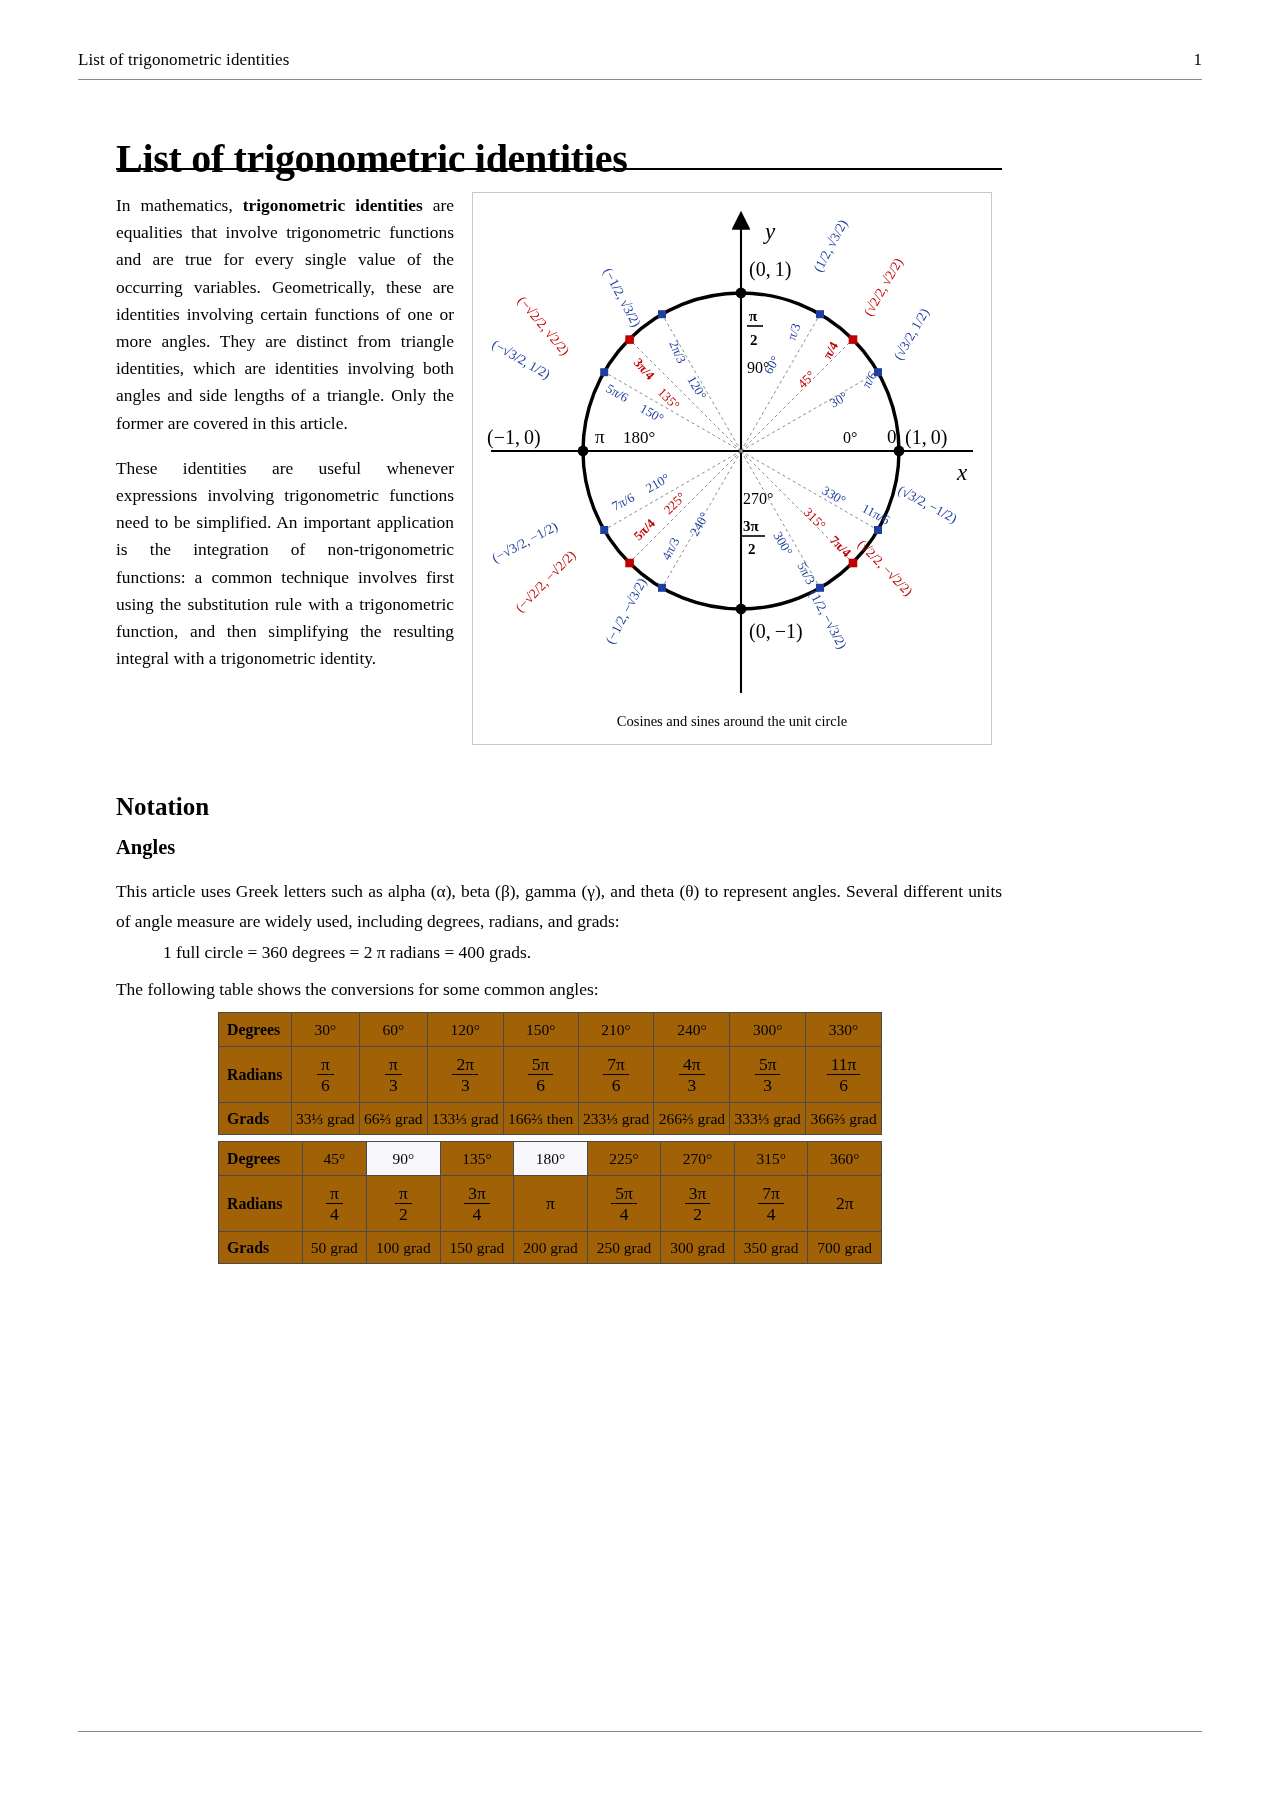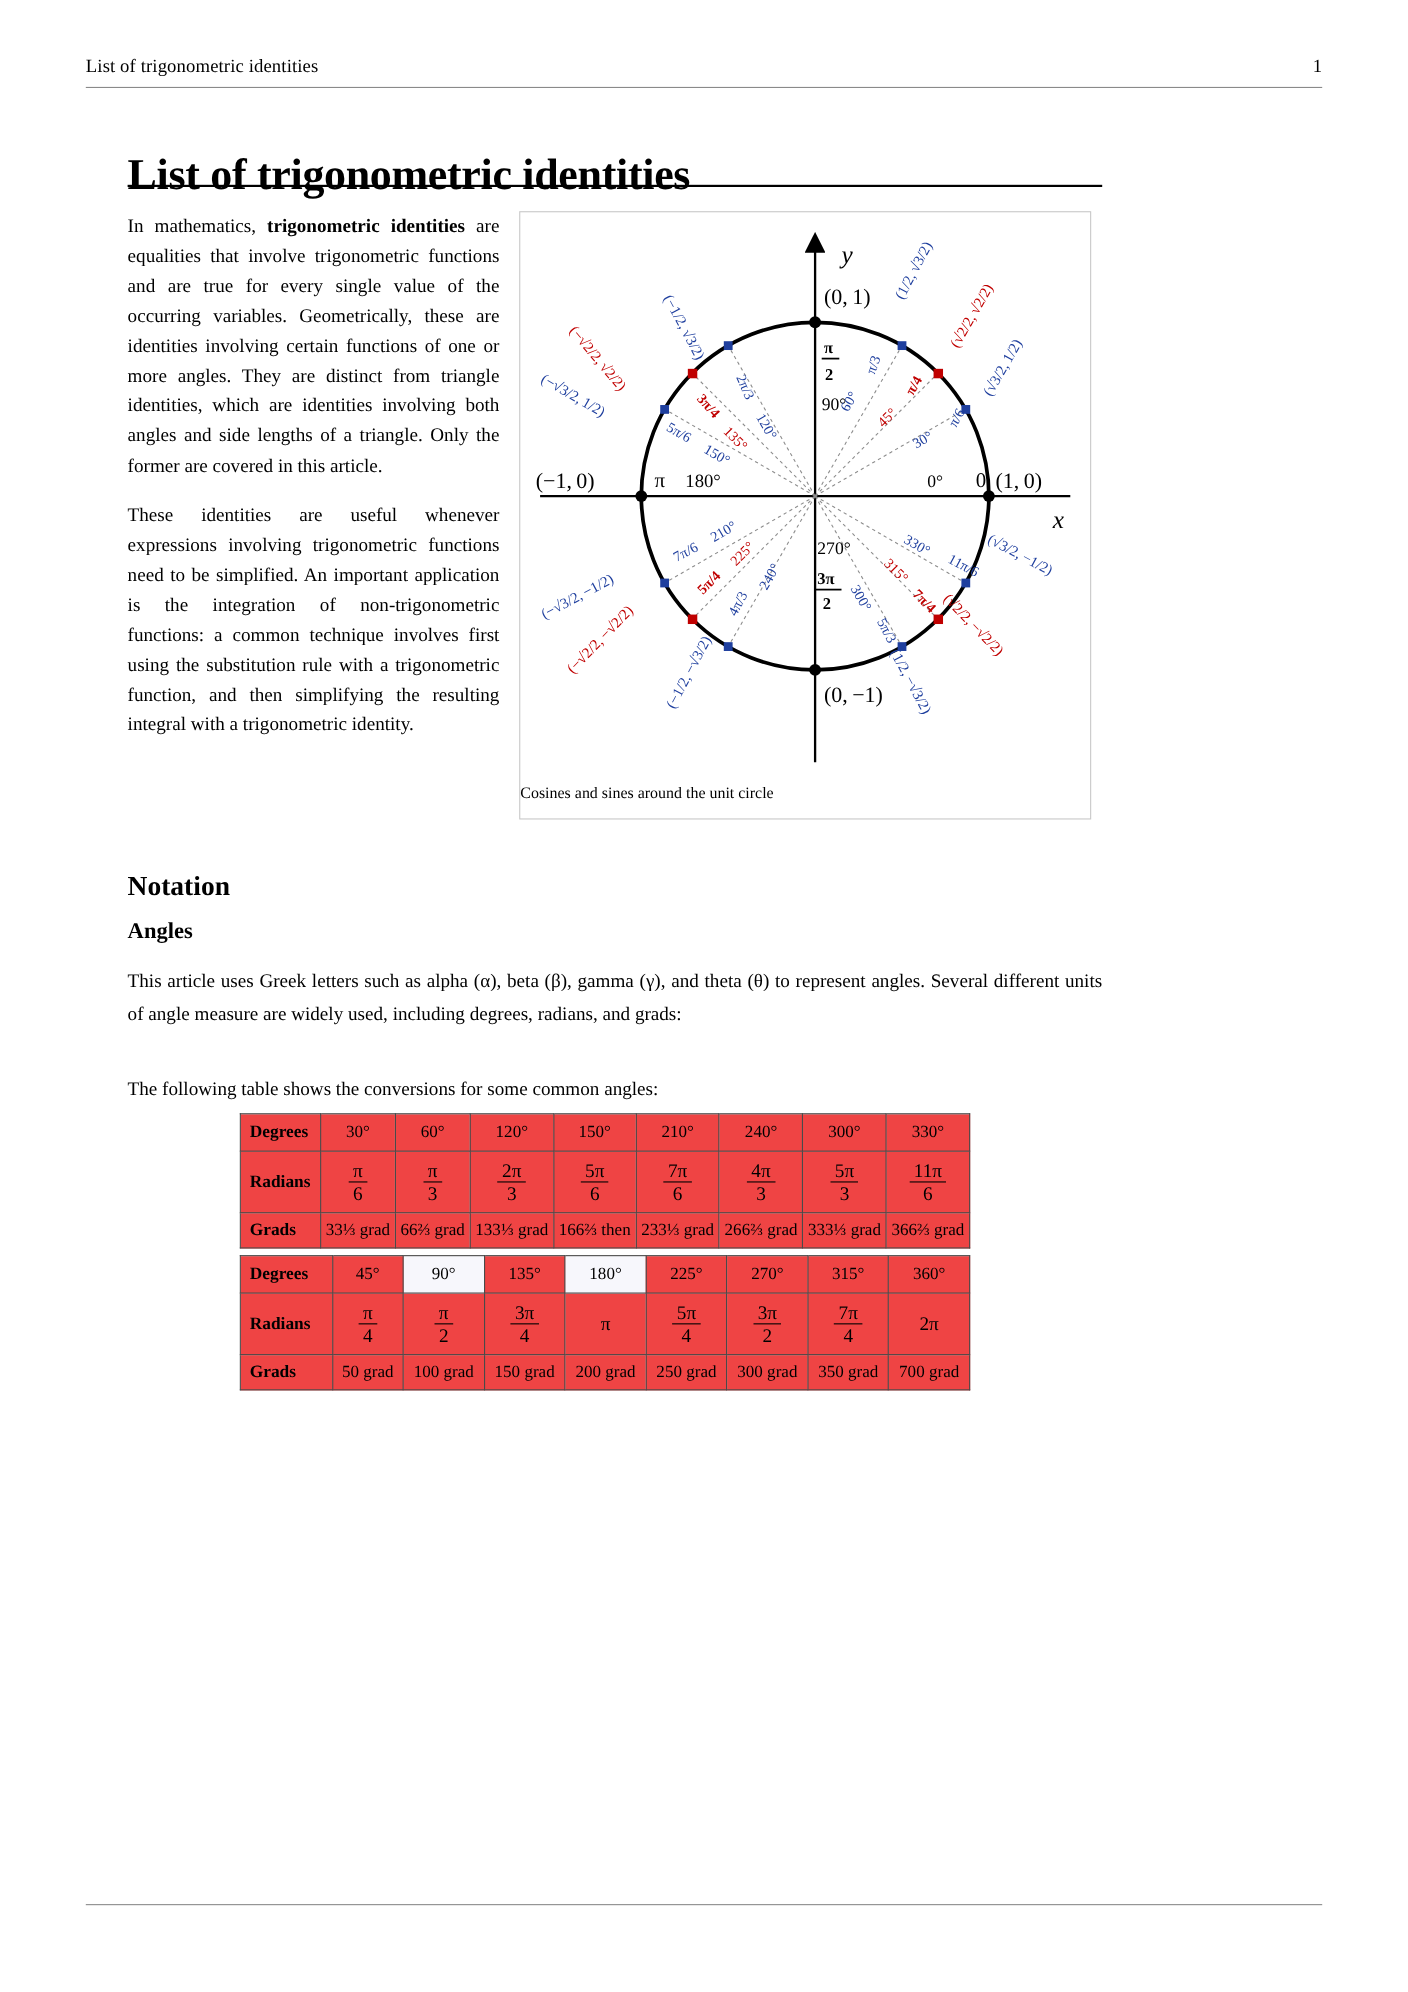--- a/index.html
+++ b/index.html
@@ -44,21 +44,21 @@
   .intro-col p:last-child { margin-bottom:0; }
 
   
   .figure {
     position:absolute; left:472px; top:192px; width:520px; height:553px;
     border:1px solid #c8c8c8; background:#fff;
   }
   .figure svg { display:block; }
   .fig-caption {
     position:absolute; left:0; bottom:14px; width:100%;
-    font-size:14.5px; color:#000;
+    text-align:center; font-size:14.5px; color:#000;
   }
 
   
   .h2 {
     position:absolute; left:116px; font-size:25px; font-weight:bold;
   }
   .h3 {
     position:absolute; left:116px; font-size:20.5px; font-weight:bold;
   }
 
@@ -76,21 +76,21 @@
   .tbl {
     position:absolute;
     border-collapse:collapse;
     font-size:15.5px;
   }
   .tbl td {
     border:1px solid #4a4a4a;
     text-align:center;
     vertical-align:middle;
     padding:3px 4px;
-    background:#ef4444;
+    background:#a16207;
   }
   .tbl td.rowhead {
     font-weight:bold; font-size:15.8px; padding-left:8px; padding-right:8px;
     text-align:left; white-space:nowrap;
   }
   .tbl td.tint { background:#f7f7fc; }
   .tbl tr.r-deg td { height:34px; }
   .tbl tr.r-rad td { height:56px; }
   .tbl tr.r-grad td { height:32px; }
 
@@ -328,20 +328,21 @@
           </g>
       </g>
     </svg>
     <div class="fig-caption">Cosines and sines around the unit circle</div>
   </div>
 
   <h2 class="h2" style="top:772px;">Notation</h2>
   <h3 class="h3" style="top:815px;">Angles</h3>
 
   <div class="body-par" style="top:876px;">This article uses Greek letters such as alpha (α), beta (β), gamma (γ), and theta (θ) to represent angles. Several different units of angle measure are widely used, including degrees, radians, and grads:</div>
+  <div class="eqline" style="top:938px;">1 full circle  = 360 degrees = 2 π  radians  =  400 grads.</div>
   <div class="body-par" style="top:974px;">The following table shows the conversions for some common angles:</div>
 
   <table class="tbl" id="tbl0" style="left:218px; top:1012px; width:664px;">
       <tbody>
         <tr class="r-deg">
           <td class="rowhead">Degrees</td>
           <td>30°</td>
           <td>60°</td>
           <td>120°</td>
           <td>150°</td>

